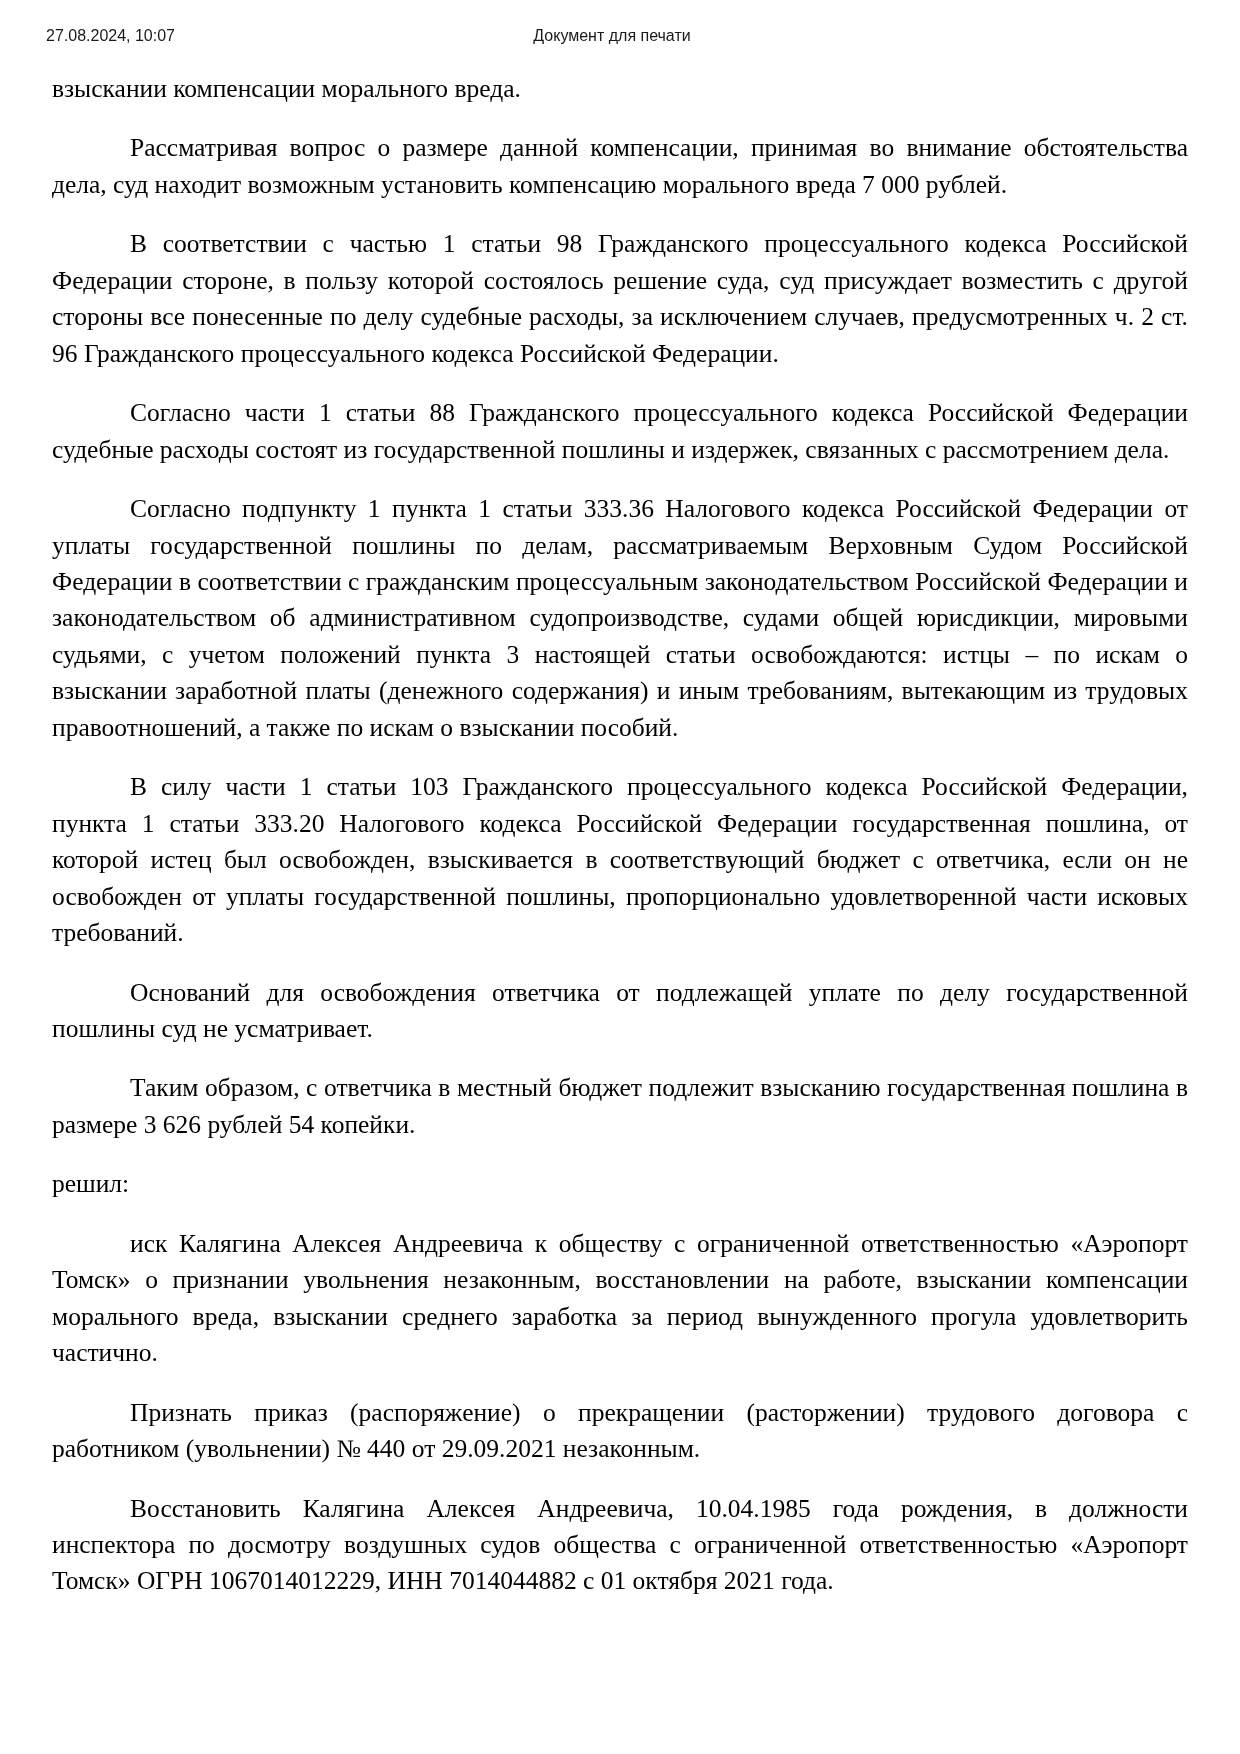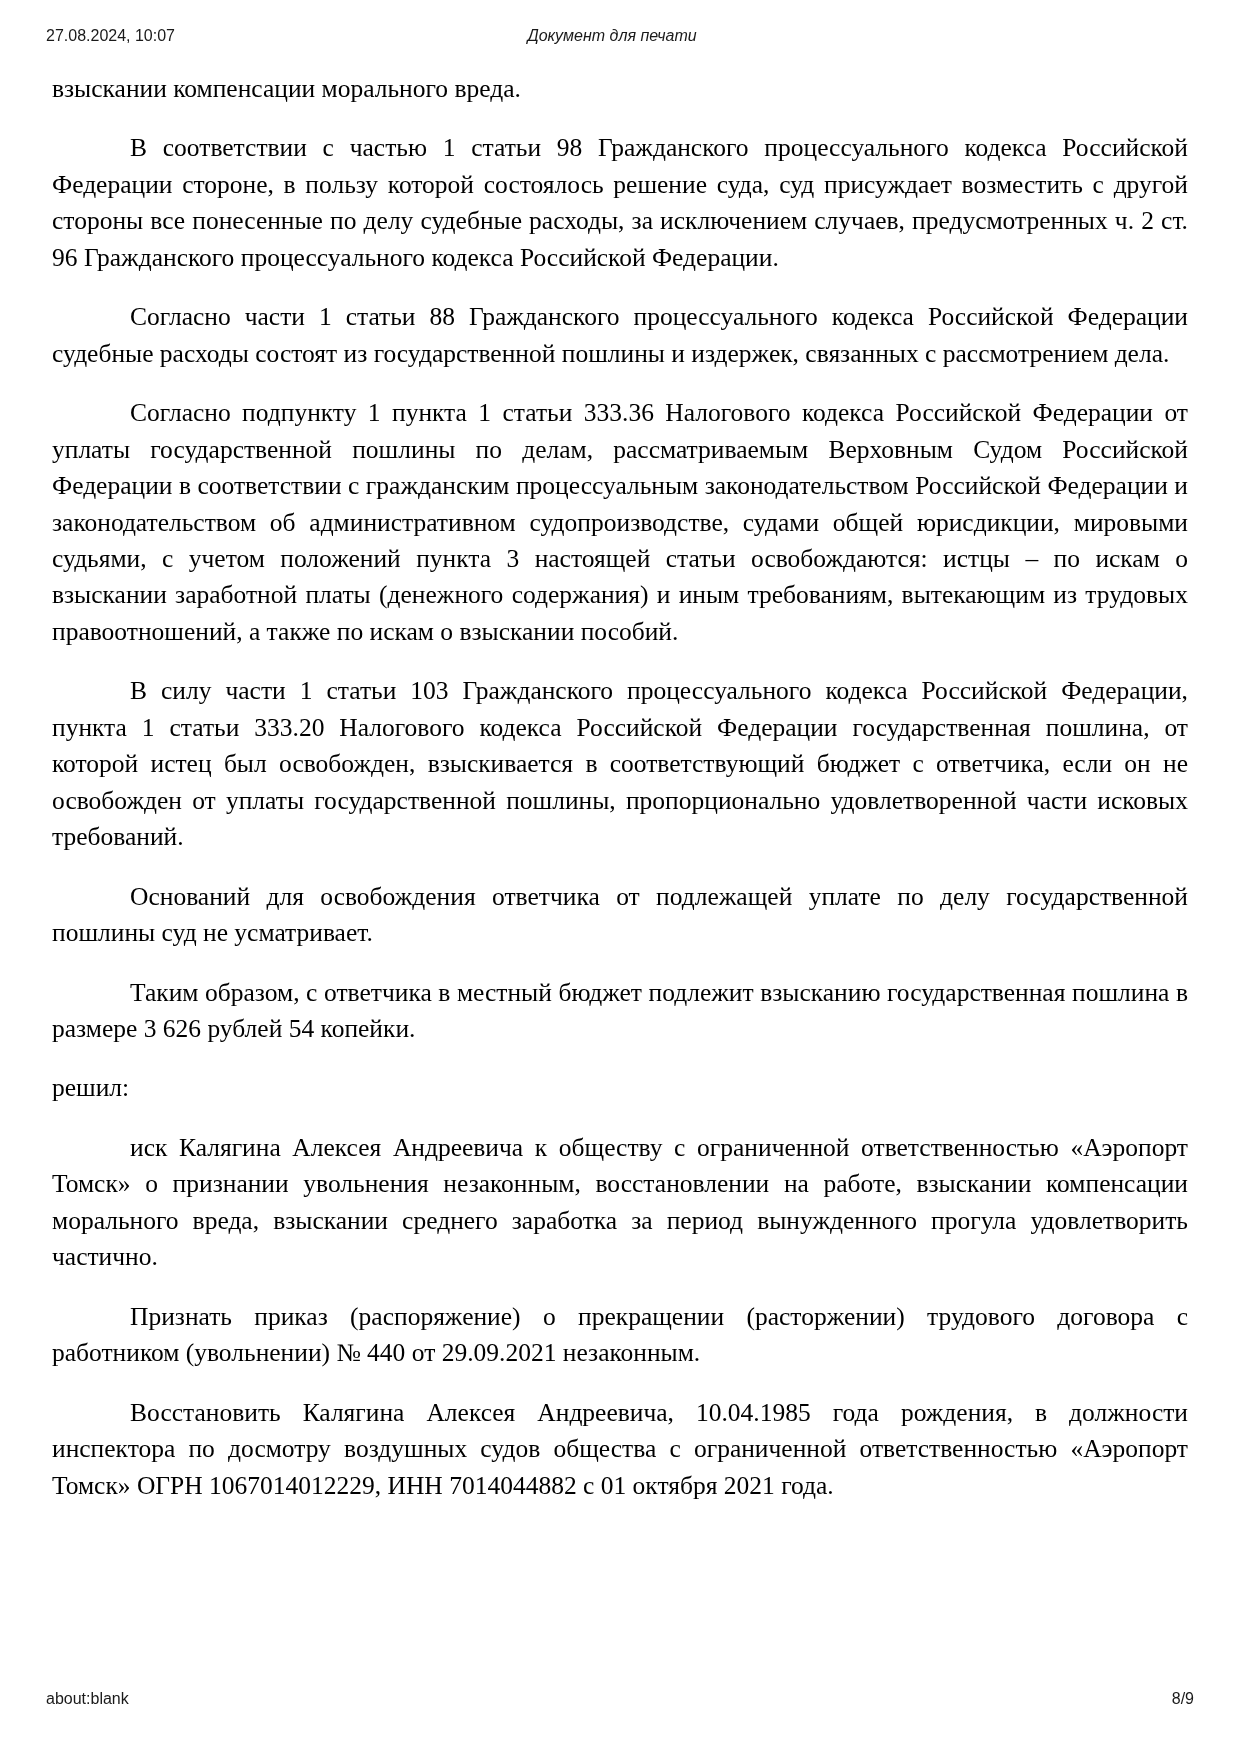--- a/index.html
+++ b/index.html
@@ -39,21 +39,20 @@
   .print-header .hdr-left,
   .print-footer .ftr-left {
     flex: 0 0 auto;
   }
   .print-header .hdr-center {
     position: absolute;
     left: 0;
     right: 16px;
     text-align: center;
     pointer-events: none;
-    font-style: italic;
   }
   .print-footer .ftr-right {
     margin-left: auto;
   }
 
   
   .doc-body {
     position: absolute;
     top: 55px;
     left: 52px;
@@ -82,30 +81,27 @@
 
 <div class="page">
 
   <div class="print-header">
     <span class="hdr-left">27.08.2024, 10:07</span>
     <span class="hdr-center">Документ для печати</span>
   </div>
 
   <div class="doc-body">
       <p class="no-indent">взыскании компенсации морального вреда.</p>
+      <p>Рассматривая вопрос о размере данной компенсации, принимая во внимание обстоятельства дела, суд находит возможным установить компенсацию морального вреда 7 000 рублей.</p>
       <p>В соответствии с частью 1 статьи 98 Гражданского процессуального кодекса Российской Федерации стороне, в пользу которой состоялось решение суда, суд присуждает возместить с другой стороны все понесенные по делу судебные расходы, за исключением случаев, предусмотренных ч. 2 ст. 96 Гражданского процессуального кодекса Российской Федерации.</p>
       <p>Согласно части 1 статьи 88 Гражданского процессуального кодекса Российской Федерации судебные расходы состоят из государственной пошлины и издержек, связанных с рассмотрением дела.</p>
       <p>Согласно подпункту 1 пункта 1 статьи 333.36 Налогового кодекса Российской Федерации от уплаты государственной пошлины по делам, рассматриваемым Верховным Судом Российской Федерации в соответствии с гражданским процессуальным законодательством Российской Федерации и законодательством об административном судопроизводстве, судами общей юрисдикции, мировыми судьями, с учетом положений пункта 3 настоящей статьи освобождаются: истцы – по искам о взыскании заработной платы (денежного содержания) и иным требованиям, вытекающим из трудовых правоотношений, а также по искам о взыскании пособий.</p>
       <p>В силу части 1 статьи 103 Гражданского процессуального кодекса Российской Федерации, пункта 1 статьи 333.20 Налогового кодекса Российской Федерации государственная пошлина, от которой истец был освобожден, взыскивается в соответствующий бюджет с ответчика, если он не освобожден от уплаты государственной пошлины, пропорционально удовлетворенной части исковых требований.</p>
       <p>Оснований для освобождения ответчика от подлежащей уплате по делу государственной пошлины суд не усматривает.</p>
       <p>Таким образом, с ответчика в местный бюджет подлежит взысканию государственная пошлина в размере 3 626 рублей 54 копейки.</p>
       <p class="center">решил:</p>
       <p>иск Калягина Алексея Андреевича к обществу с ограниченной ответственностью «Аэропорт Томск» о признании увольнения незаконным, восстановлении на работе, взыскании компенсации морального вреда, взыскании среднего заработка за период вынужденного прогула удовлетворить частично.</p>
       <p>Признать приказ (распоряжение) о прекращении (расторжении) трудового договора с работником (увольнении) № 440 от 29.09.2021 незаконным.</p>
       <p>Восстановить Калягина Алексея Андреевича, 10.04.1985 года рождения, в должности инспектора по досмотру воздушных судов общества с ограниченной ответственностью «Аэропорт Томск» ОГРН 1067014012229, ИНН 7014044882 с 01 октября 2021 года.</p>
     </div>
 
-  <div class="print-footer">
-    <span class="ftr-left">about:blank</span>
-    <span class="ftr-right">8/9</span>
-  </div>
 
 </div>
 
 </body></html>

